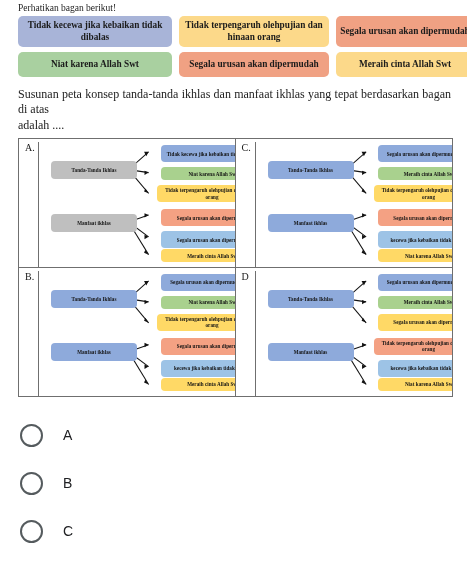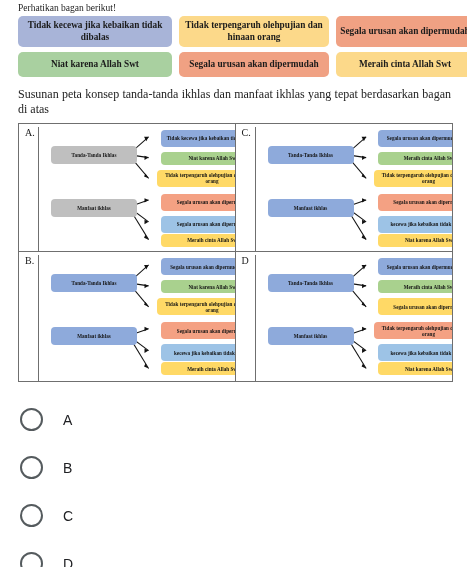--- a/index.html
+++ b/index.html
@@ -182,20 +182,21 @@
     </div>
     <div class="banner-row">
       <div class="bbox b-green w1">Niat karena Allah Swt</div>
       <div class="bbox b-orange w2">Segala urusan akan dipermudah</div>
       <div class="bbox b-yellow w3">Meraih cinta Allah Swt</div>
     </div>
   </div>
 
   <div class="para">
     <span>Susunan peta konsep tanda-tanda ikhlas dan manfaat ikhlas yang tepat berdasarkan bagan di atas</span>
+    <span class="l2">adalah ....</span>
   </div>
 
   <div class="opt-table">
 
     <div class="cell c1">
       <div class="opt-letter">A.</div>
       <div class="diagram">
         <svg viewBox="0 0 210 129" preserveAspectRatio="none">
           <g stroke="#111" stroke-width="1.1" fill="none">
             <path d="M96,31 L118,13"></path>

